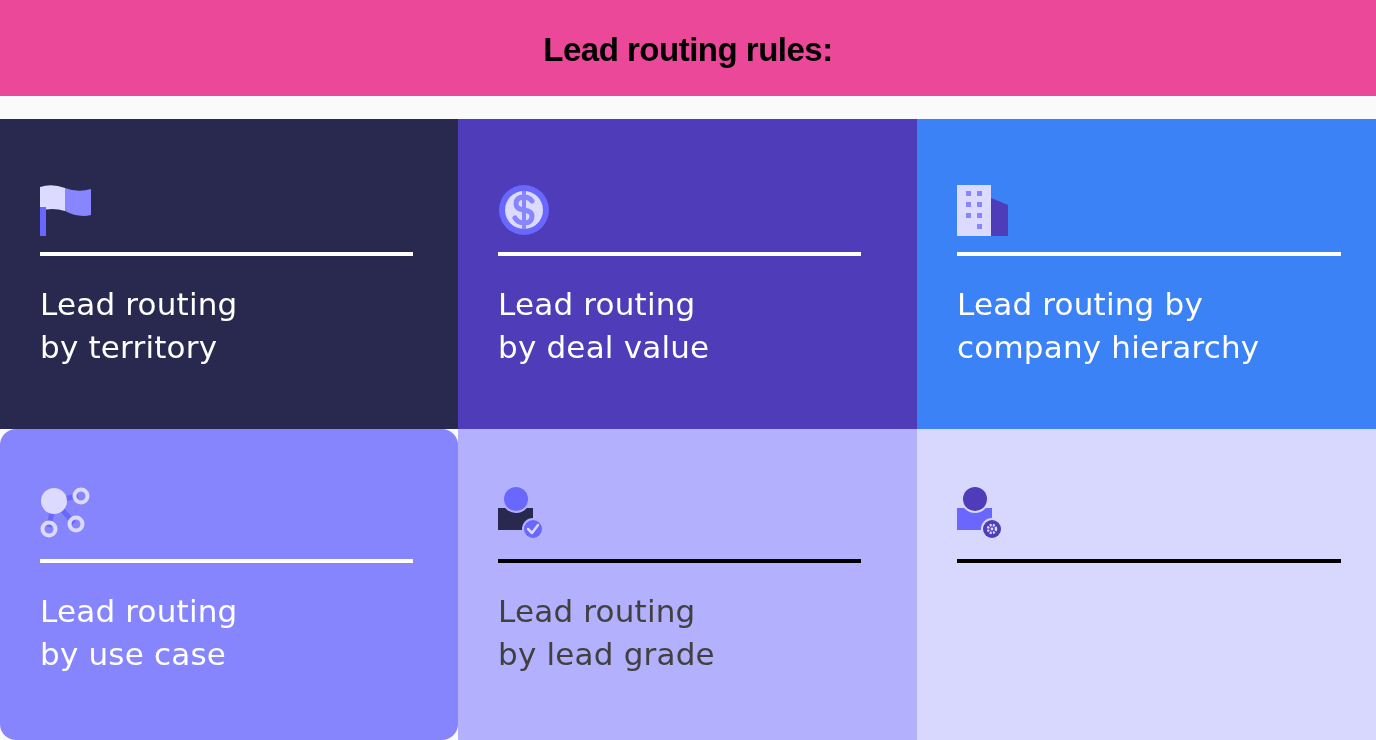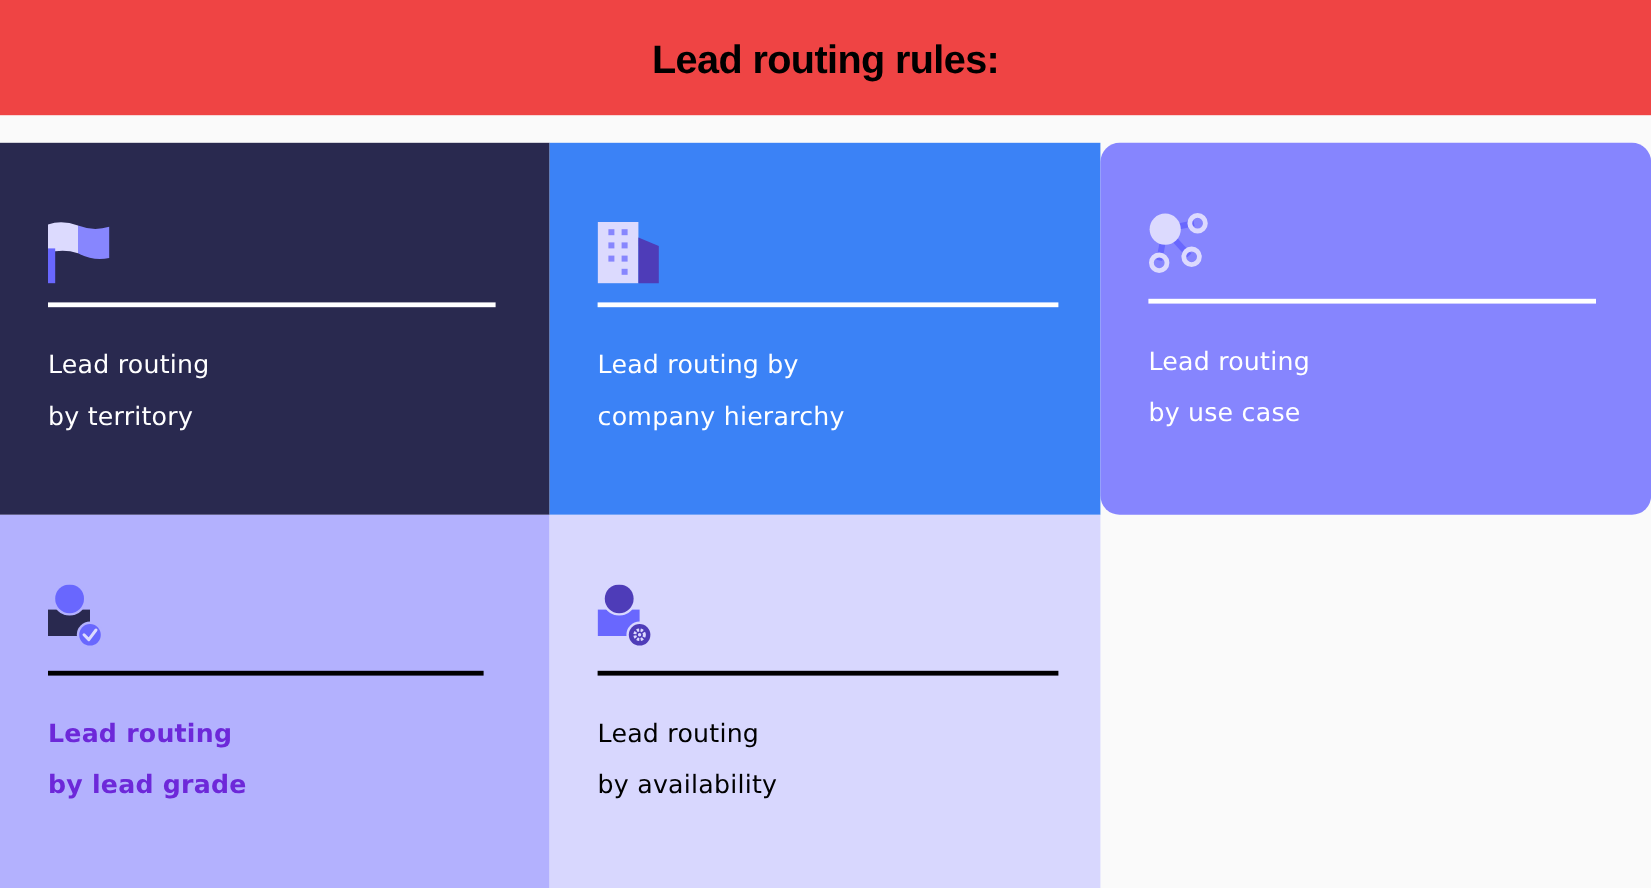--- a/index.html
+++ b/index.html
@@ -1,41 +1,41 @@
 <!DOCTYPE html>
 <html><head>
   <meta charset="utf-8">
   <style>
     * { box-sizing: border-box; margin: 0; padding: 0; }
     html, body { width: 1376px; height: 740px; overflow: hidden; background: #fafafa; }
     body { font-family: "Liberation Sans", sans-serif; position: relative; }
     .header {
       position: absolute; left: 0; top: 0; width: 1376px; height: 96px;
-      background: #ef4444; display: flex; align-items: center; justify-content: center;
+      background: #ec4899; display: flex; align-items: center; justify-content: center;
     }
     .title {
       font-family: "Liberation Sans", sans-serif;
       font-weight: 700; font-size: 33px; color: #000; letter-spacing: -0.5px;
       margin-top: 4px;
     }
     .grid {
       position: absolute; left: 0; top: 119px; width: 1376px; height: 621px;
       display: grid;
       grid-template-columns: 458px 459px 459px;
       grid-template-rows: 310px 311px;
     }
     .cell { position: relative; overflow: hidden; }
     .icon { position: absolute; left: 40px; top: 66px; width: 56px; height: 52px; }
     .cell.row2 .icon { top: 58px; }
     .rule { position: absolute; left: 40px; height: 4px; top: 133px; }
     .cell.row2 .rule { top: 130px; }
     .label {
       position: absolute; left: 40px; top: 164px;
       font-family: "DejaVu Sans", sans-serif; font-weight: 400;
-      font-size: 21px; line-height: 43px; letter-spacing: 0.2px;
+      font-size: 31px; line-height: 43px; letter-spacing: 0.2px;
       white-space: pre-line;
     }
     .cell.row2 .label { top: 161px; }
   </style>
 </head>
 <body>
 
 <div class="header">
   <h1 class="title">Lead routing rules:</h1>
 </div>
@@ -46,20 +46,31 @@
     <svg class="icon" viewBox="0 0 56 52" width="56" height="52">
       <path d="M0 2 Q12 -2 25 3 L25 26 Q12 22 0 26 Z" fill="#dcdafe"></path>
       <path d="M25 3 Q38 8 51 4 L51 30 Q38 33 25 26 Z" fill="#8786fe"></path>
       <rect x="0" y="22" width="6" height="29" fill="#6967fe"></rect>
     </svg>
     <div class="rule" style="width:373px;background:#ffffff;"></div>
     <div class="label" style="color:#ffffff;"><span>Lead routing</span>
 <span>by territory</span></div>
   </div>
 
+  <div class="cell" style="background:#4e3cb8;">
+    <svg class="icon" viewBox="0 0 56 52" width="56" height="52">
+      <circle cx="26" cy="25" r="25" fill="#6967fe"></circle>
+      <circle cx="26" cy="25" r="19" fill="#dcdafe"></circle>
+      <rect x="24" y="6" width="4" height="38" fill="#8786fe"></rect>
+      <path d="M34 16 Q31 12 26 12 Q18 12 18 19 Q18 24 26 25 Q34 26 34 31 Q34 38 26 38 Q20 38 17 33" fill="none" stroke="#8786fe" stroke-width="5" stroke-linecap="round"></path>
+    </svg>
+    <div class="rule" style="width:363px;background:#ffffff;"></div>
+    <div class="label" style="color:#ffffff;"><span>Lead routing</span>
+<span>by deal value</span></div>
+  </div>
 
   <div class="cell" style="background:#3b82f6;">
     <svg class="icon" viewBox="0 0 56 52" width="56" height="52">
       <rect x="0" y="0" width="34" height="51" fill="#dcdafe"></rect>
       <path d="M34 13 L51 20 L51 51 L34 51 Z" fill="#4e3cb8"></path>
       <rect x="9" y="6" width="5" height="5" fill="#8786fe"></rect>
       <rect x="20" y="6" width="5" height="5" fill="#8786fe"></rect>
       <rect x="9" y="17" width="5" height="5" fill="#8786fe"></rect>
       <rect x="20" y="17" width="5" height="5" fill="#8786fe"></rect>
       <rect x="9" y="28" width="5" height="5" fill="#8786fe"></rect>
@@ -89,32 +100,30 @@
   <div class="cell row2" style="background:#b3b1fe;">
     <svg class="icon" viewBox="0 0 56 52" width="56" height="52">
       <rect x="0" y="21" width="35" height="22" fill="#29294f"></rect>
       <circle cx="18" cy="12" r="14" fill="#b3b1fe"></circle>
       <circle cx="18" cy="12" r="12" fill="#6967fe"></circle>
       <circle cx="35" cy="42" r="11" fill="#b3b1fe"></circle>
       <circle cx="35" cy="42" r="9" fill="#6967fe"></circle>
       <path d="M30 42 L34 46 L40 38" fill="none" stroke="#dcdafe" stroke-width="2.5" stroke-linecap="round" stroke-linejoin="round"></path>
     </svg>
     <div class="rule" style="width:363px;background:#000000;"></div>
-    <div class="label" style="color:#6d28d9;font-weight:bold;"><span>Lead routing</span>
+    <div class="label" style="color:#404040;"><span>Lead routing</span>
 <span>by lead grade</span></div>
   </div>
 
   <div class="cell row2" style="background:#d8d7fe;">
     <svg class="icon" viewBox="0 0 56 52" width="56" height="52">
       <rect x="0" y="21" width="35" height="22" fill="#6967fe"></rect>
       <circle cx="18" cy="12" r="14" fill="#d8d7fe"></circle>
       <circle cx="18" cy="12" r="12" fill="#4e3cb8"></circle>
       <circle cx="35" cy="42" r="11" fill="#d8d7fe"></circle>
       <circle cx="35" cy="42" r="9" fill="#4e3cb8"></circle>
       <circle cx="35" cy="42" r="4" fill="none" stroke="#dcdafe" stroke-width="2.5" stroke-dasharray="2 1.2"></circle>
       <circle cx="35" cy="42" r="1.4" fill="#dcdafe"></circle>
     </svg>
     <div class="rule" style="width:384px;background:#000000;"></div>
-    <div class="label" style="color:#000000;"><span>Lead routing</span>
-<span>by availability</span></div>
   </div>
 
 </div>
 
 </body></html>

